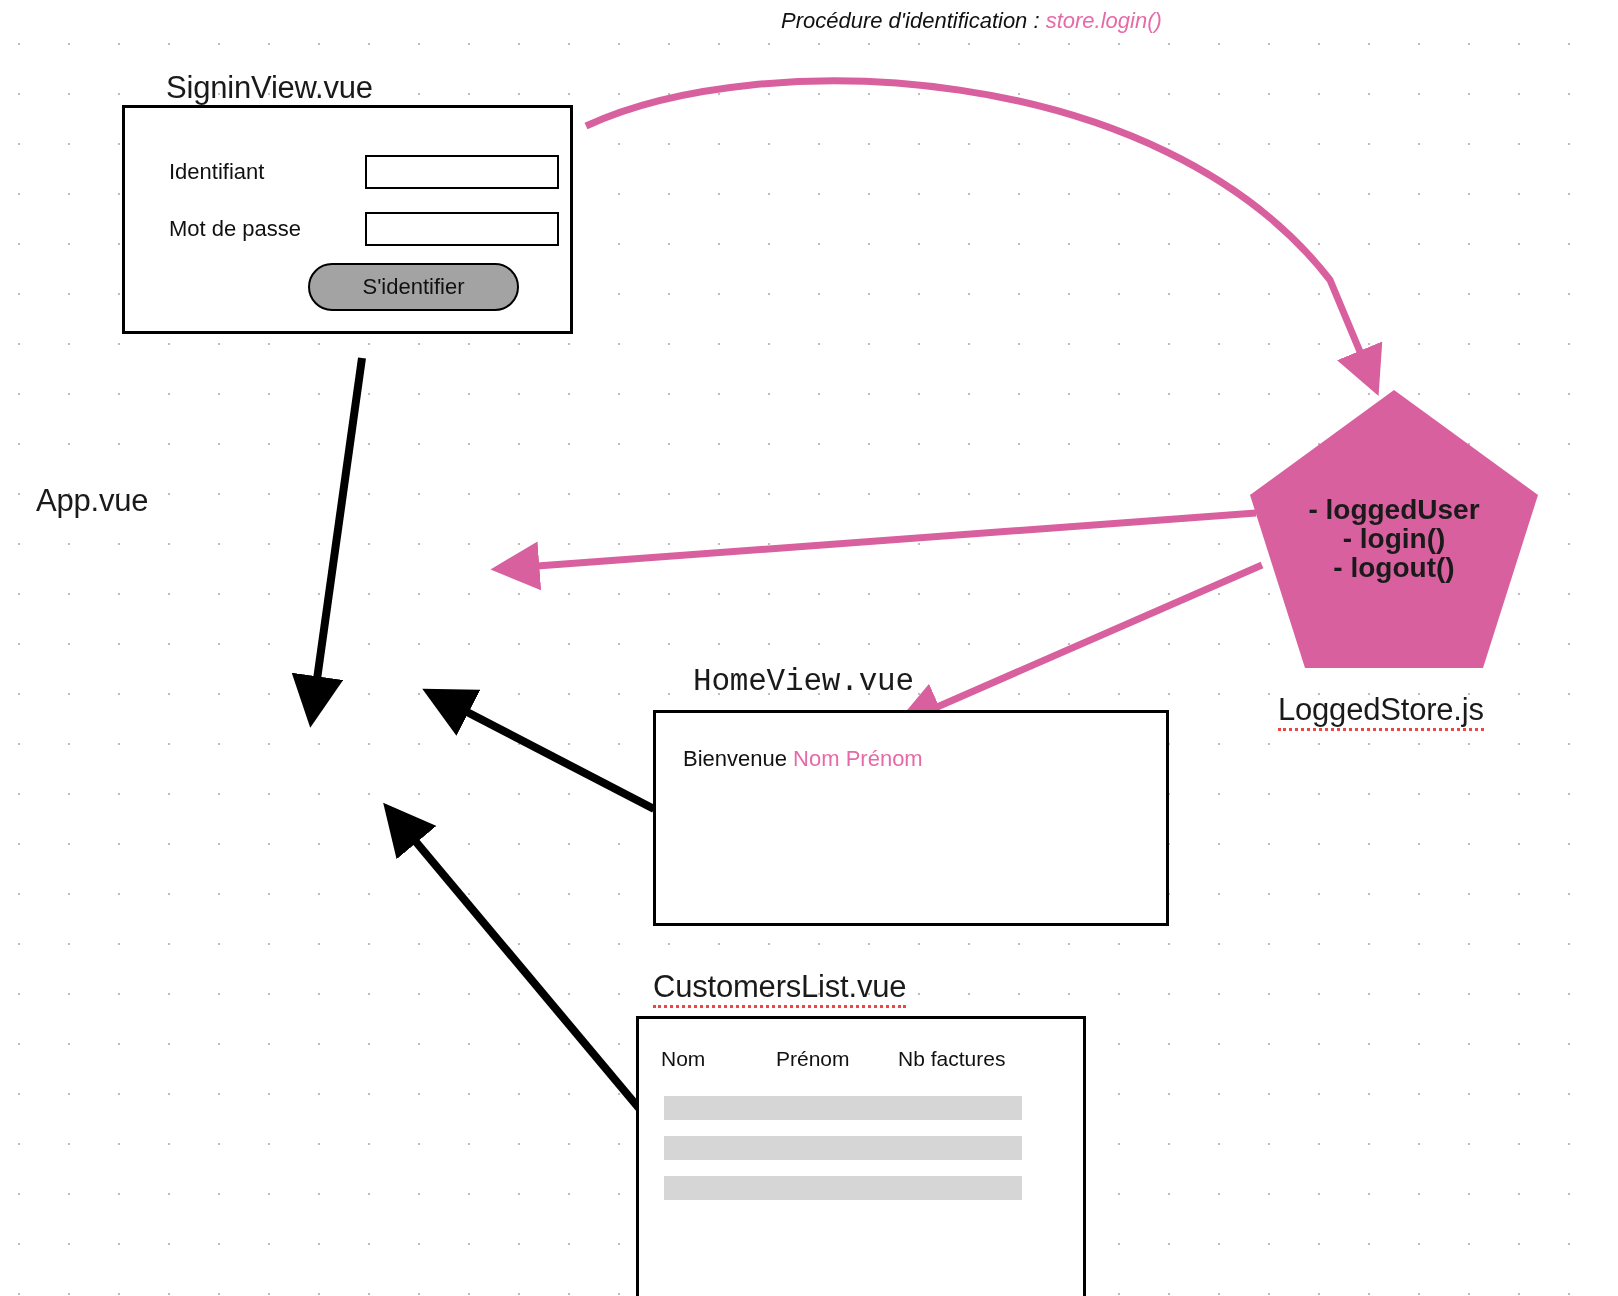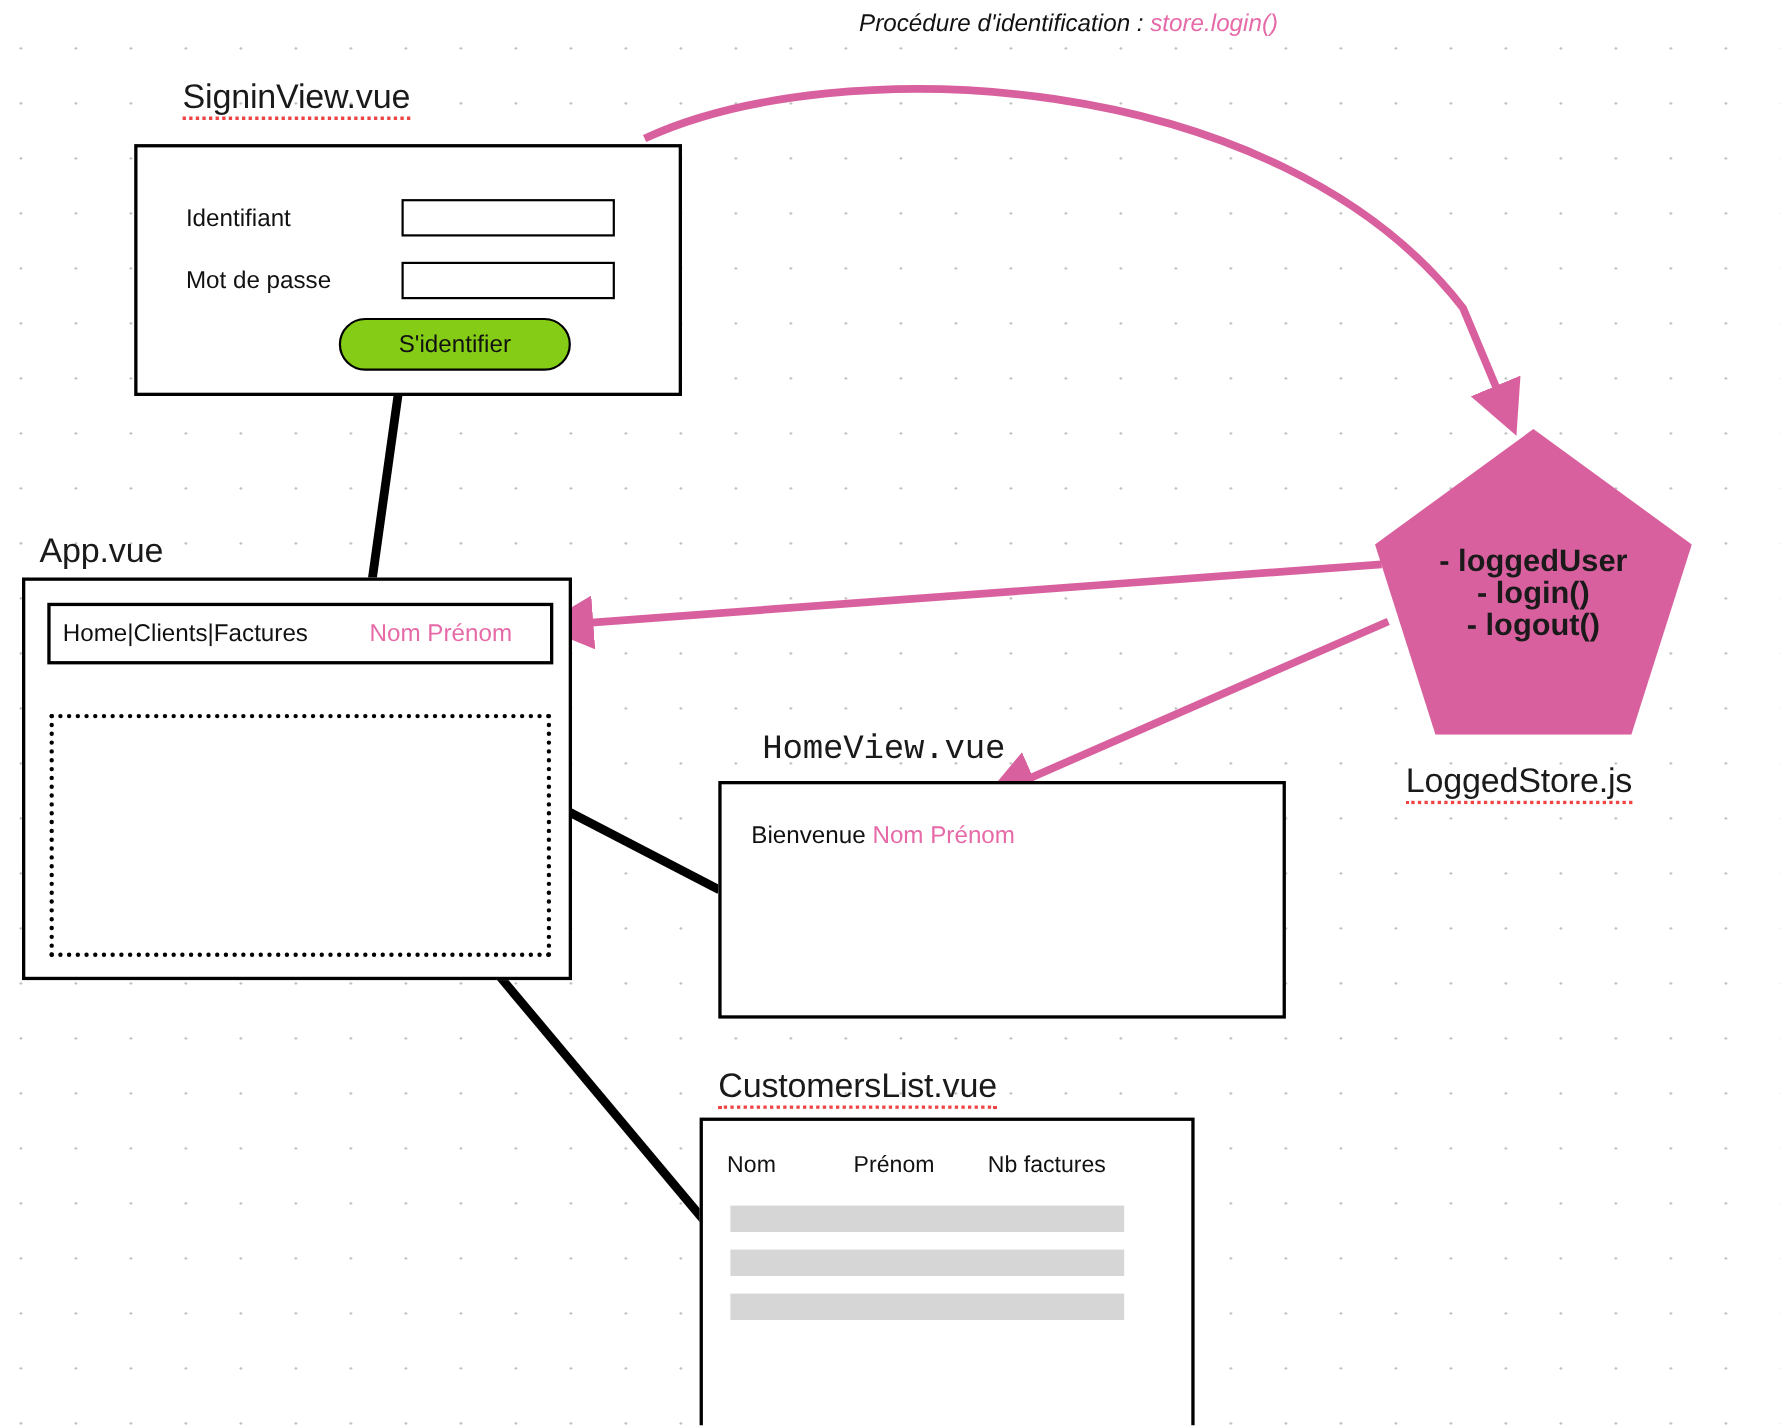--- a/index.html
+++ b/index.html
@@ -43,21 +43,21 @@
   }
   .box {
     position: absolute;
     border: 3px solid #000000;
     background: #ffffff;
     box-sizing: border-box;
   }
 
   
   #signin-title { left: 166px; top: 70px; }
-  #signin-box { left: 122px; top: 131px; width: 498px; height: 229px; }
+  #signin-box { left: 122px; top: 105px; width: 451px; height: 229px; }
   .form-row {
     position: absolute;
     display: flex;
     align-items: center;
   }
   .form-label {
     font-size: 22px;
     color: #111111;
     white-space: nowrap;
   }
@@ -71,21 +71,21 @@
   #row-identifiant .form-input { width: 194px; height: 34px; margin-left: auto; }
   #row-motdepasse .form-input { width: 194px; height: 34px; margin-left: auto; }
   #signin-submit {
     position: absolute;
     left: 183px;
     top: 155px;
     width: 211px;
     height: 48px;
     border: 2px solid #000000;
     border-radius: 26px;
-    background: #84cc16;
+    background: #a3a3a3;
     font-family: "Liberation Sans", sans-serif;
     font-size: 22px;
     color: #111111;
     cursor: pointer;
     padding: 0;
   }
 
   
   #app-title { left: 36px; top: 483px; }
   #app-box { left: 20px; top: 525px; width: 500px; height: 366px; }
@@ -236,27 +236,20 @@
     <div class="form-row" id="row-motdepasse">
       <span class="form-label">Mot de passe</span>
       <input class="form-input" type="text" value="" style="">
     </div>
     <button id="signin-submit">S'identifier</button>
   </div>
 
   <div class="node-title" id="app-title">
     <span>App.vue</span>
   </div>
-  <div class="box" id="app-box">
-    <div id="app-navbar">
-      <span id="app-nav-links">Home|Clients|Factures</span>
-      <span id="app-nav-user">Nom Prénom</span>
-    </div>
-    <div id="app-slot"></div>
-  </div>
 
   <div class="node-title" id="home-title">
     <span>HomeView.vue</span>
   </div>
   <div class="box" id="home-box">
     <div id="home-welcome">
       <span>Bienvenue </span><span class="user">Nom Prénom</span>
     </div>
   </div>
 

